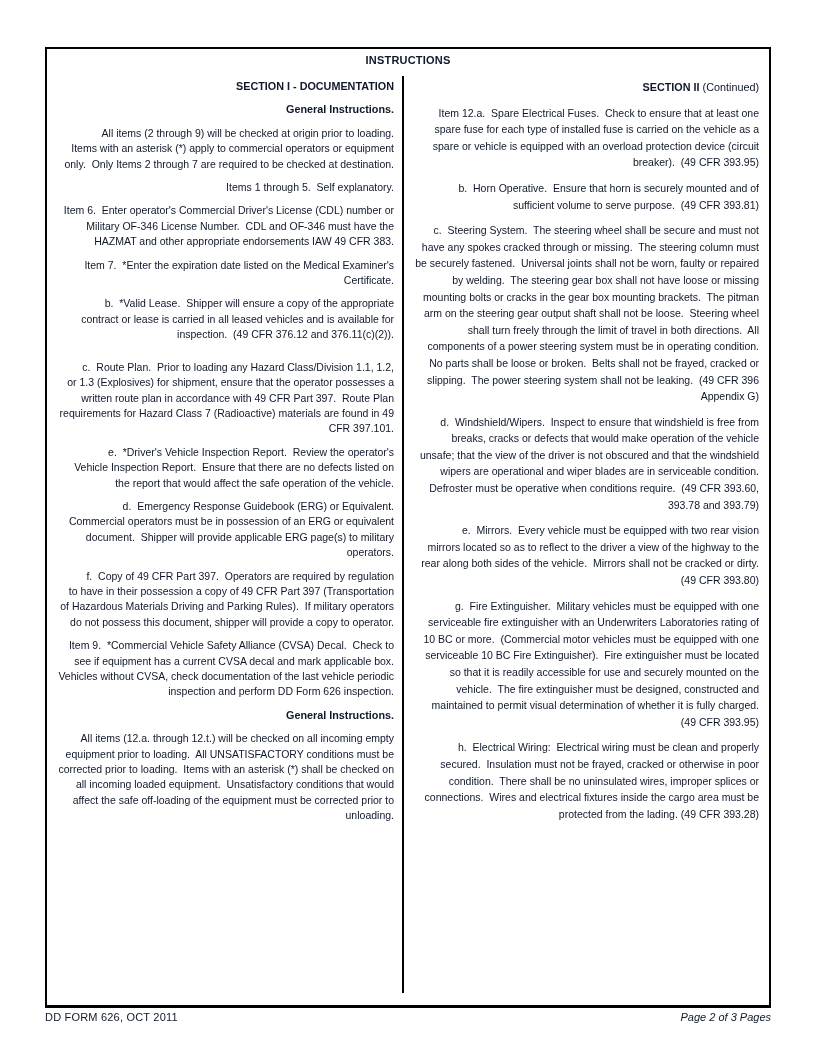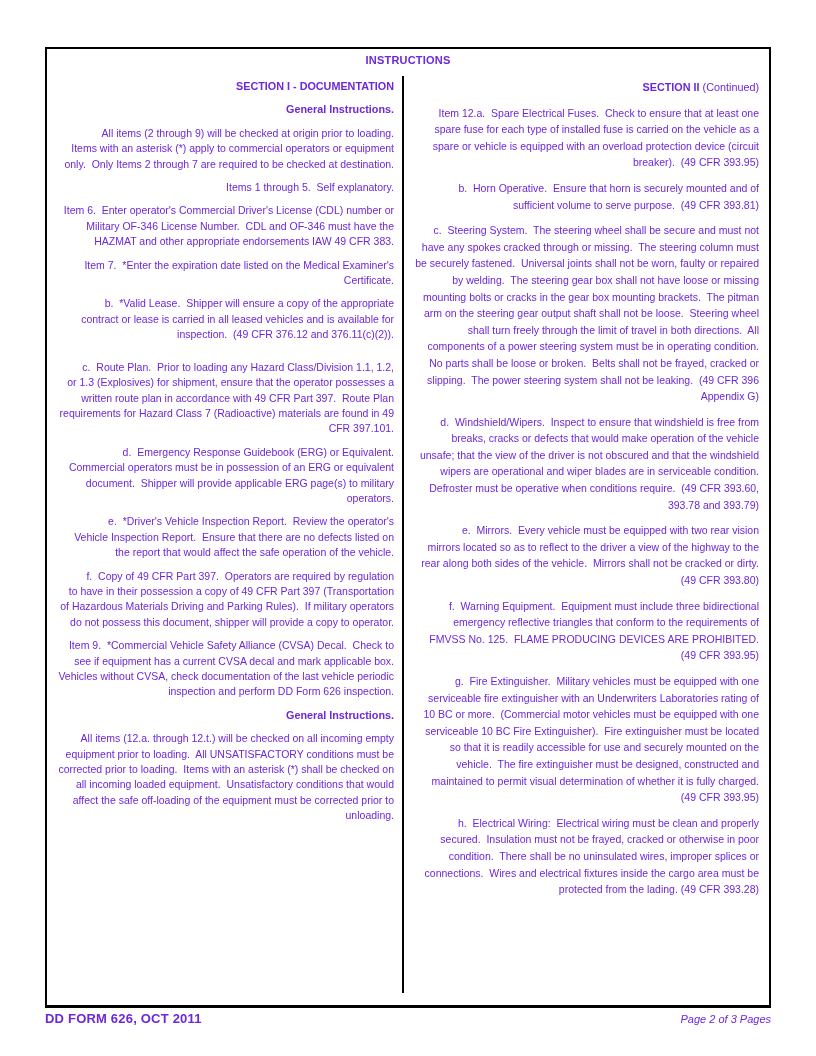--- a/index.html
+++ b/index.html
@@ -2,21 +2,21 @@
 <html><head>
 <meta charset="utf-8">
 <style>
   html, body { margin: 0; padding: 0; background: #ffffff; }
   .sheet {
     position: relative;
     width: 816px;
     height: 1056px;
     background: #ffffff;
     font-family: "Liberation Sans", "DejaVu Sans", sans-serif;
-    color: #6d28d9;
+    color: #0f172a;
     overflow: hidden;
   }
   .form-box {
     position: absolute;
     left: 45px;
     top: 47px;
     width: 726px;
     height: 961px;
     border: 2px solid #000;
     border-bottom-width: 3px;
@@ -58,54 +58,53 @@
   .cont-italic { font-weight: normal; }
   .footer {
     position: absolute;
     left: 45px;
     top: 1011px;
     width: 726px;
     display: flex;
     justify-content: space-between;
     align-items: baseline;
   }
-  .form-number { font-weight: bold; font-size: 13px; letter-spacing: 0.2px; }
+  .form-number { font-weight: normal; font-size: 11px; letter-spacing: 0.2px; }
   .page-indicator { font-size: 11px; font-style: italic; }
 </style>
 </head>
 <body>
 
 <div class="sheet">
   <div class="form-box">
     <div class="instructions-title">INSTRUCTIONS</div>
     <div class="column-divider"></div>
     <div class="col col-left">
         <div class="blk h">SECTION I - DOCUMENTATION</div>
         <div class="blk h">General Instructions.</div>
         <div class="blk ind">All items (2 through 9) will be checked at origin prior to loading.  Items with an asterisk (*) apply to commercial operators or equipment only.  Only Items 2 through 7 are required to be checked at destination.</div>
         <div class="blk">Items 1 through 5.  Self explanatory.</div>
         <div class="blk">Item 6.  Enter operator's Commercial Driver's License (CDL) number or Military OF-346 License Number.  CDL and OF-346 must have the HAZMAT and other appropriate endorsements IAW 49 CFR 383.</div>
         <div class="blk">Item 7.  *Enter the expiration date listed on the Medical Examiner's Certificate.</div>
         <div class="blk ind">b.  *Valid Lease.  Shipper will ensure a copy of the appropriate contract or lease is carried in all leased vehicles and is available for inspection.  (49 CFR 376.12 and 376.11(c)(2)).</div>
         <div class="blk ind gap-lg">c.  Route Plan.  Prior to loading any Hazard Class/Division 1.1, 1.2, or 1.3 (Explosives) for shipment, ensure that the operator possesses a written route plan in accordance with 49 CFR Part 397.  Route Plan requirements for Hazard Class 7 (Radioactive) materials are found in 49 CFR 397.101.</div>
+        <div class="blk ind">e.  *Driver's Vehicle Inspection Report.  Review the operator's Vehicle Inspection Report.  Ensure that there are no defects listed on the report that would affect the safe operation of the vehicle.</div>
         <div class="blk ind">d.  Emergency Response Guidebook (ERG) or Equivalent.  Commercial operators must be in possession of an ERG or equivalent document.  Shipper will provide applicable ERG page(s) to military operators.</div>
-        <div class="blk ind">e.  *Driver's Vehicle Inspection Report.  Review the operator's Vehicle Inspection Report.  Ensure that there are no defects listed on the report that would affect the safe operation of the vehicle.</div>
         <div class="blk ind">f.  Copy of 49 CFR Part 397.  Operators are required by regulation to have in their possession a copy of 49 CFR Part 397 (Transportation of Hazardous Materials Driving and Parking Rules).  If military operators do not possess this document, shipper will provide a copy to operator.</div>
         <div class="blk">Item 9.  *Commercial Vehicle Safety Alliance (CVSA) Decal.  Check to see if equipment has a current CVSA decal and mark applicable box.  Vehicles without CVSA, check documentation of the last vehicle periodic inspection and perform DD Form 626 inspection.</div>
         <div class="blk h">General Instructions.</div>
         <div class="blk ind">All items (12.a. through 12.t.) will be checked on all incoming empty equipment prior to loading.  All UNSATISFACTORY conditions must be corrected prior to loading.  Items with an asterisk (*) shall be checked on all incoming loaded equipment.  Unsatisfactory conditions that would affect the safe off-loading of the equipment must be corrected prior to unloading.</div>
       </div>
     <div class="col col-right">
         <div class="blk h"><span>SECTION II</span><span class="cont-italic"> (Continued)</span></div>
         <div class="blk">Item 12.a.  Spare Electrical Fuses.  Check to ensure that at least one spare fuse for each type of installed fuse is carried on the vehicle as a spare or vehicle is equipped with an overload protection device (circuit breaker).  (49 CFR 393.95)</div>
         <div class="blk ind">b.  Horn Operative.  Ensure that horn is securely mounted and of sufficient volume to serve purpose.  (49 CFR 393.81)</div>
         <div class="blk ind">c.  Steering System.  The steering wheel shall be secure and must not have any spokes cracked through or missing.  The steering column must be securely fastened.  Universal joints shall not be worn, faulty or repaired by welding.  The steering gear box shall not have loose or missing mounting bolts or cracks in the gear box mounting brackets.  The pitman arm on the steering gear output shaft shall not be loose.  Steering wheel shall turn freely through the limit of travel in both directions.  All components of a power steering system must be in operating condition.  No parts shall be loose or broken.  Belts shall not be frayed, cracked or slipping.  The power steering system shall not be leaking.  (49 CFR 396 Appendix G)</div>
         <div class="blk ind">d.  Windshield/Wipers.  Inspect to ensure that windshield is free from breaks, cracks or defects that would make operation of the vehicle unsafe; that the view of the driver is not obscured and that the windshield wipers are operational and wiper blades are in serviceable condition.  Defroster must be operative when conditions require.  (49 CFR 393.60, 393.78 and 393.79)</div>
         <div class="blk ind">e.  Mirrors.  Every vehicle must be equipped with two rear vision mirrors located so as to reflect to the driver a view of the highway to the rear along both sides of the vehicle.  Mirrors shall not be cracked or dirty.  (49 CFR 393.80)</div>
-        <div class="blk ind">f.  Warning Equipment.  Equipment must include three bidirectional emergency reflective triangles that conform to the requirements of FMVSS No. 125.  FLAME PRODUCING DEVICES ARE PROHIBITED.  (49 CFR 393.95)</div>
         <div class="blk ind">g.  Fire Extinguisher.  Military vehicles must be equipped with one serviceable fire extinguisher with an Underwriters Laboratories rating of 10 BC or more.  (Commercial motor vehicles must be equipped with one serviceable 10 BC Fire Extinguisher).  Fire extinguisher must be located so that it is readily accessible for use and securely mounted on the vehicle.  The fire extinguisher must be designed, constructed and maintained to permit visual determination of whether it is fully charged.  (49 CFR 393.95)</div>
         <div class="blk ind">h.  Electrical Wiring:  Electrical wiring must be clean and properly secured.  Insulation must not be frayed, cracked or otherwise in poor condition.  There shall be no uninsulated wires, improper splices or connections.  Wires and electrical fixtures inside the cargo area must be protected from the lading. (49 CFR 393.28)</div>
       </div>
   </div>
   <div class="footer">
     <span class="form-number">DD FORM 626, OCT 2011</span>
     <span class="page-indicator">Page 2 of 3 Pages</span>
   </div>
 </div>
 

